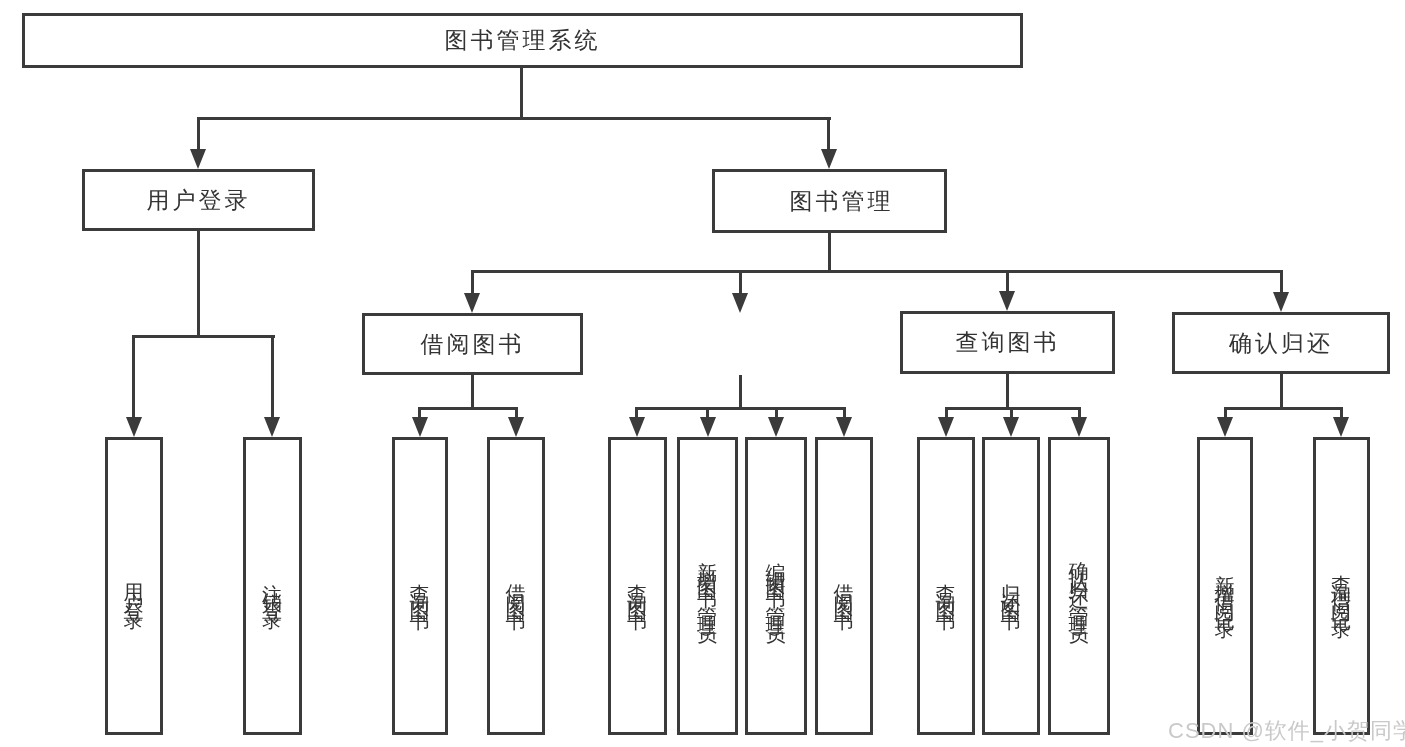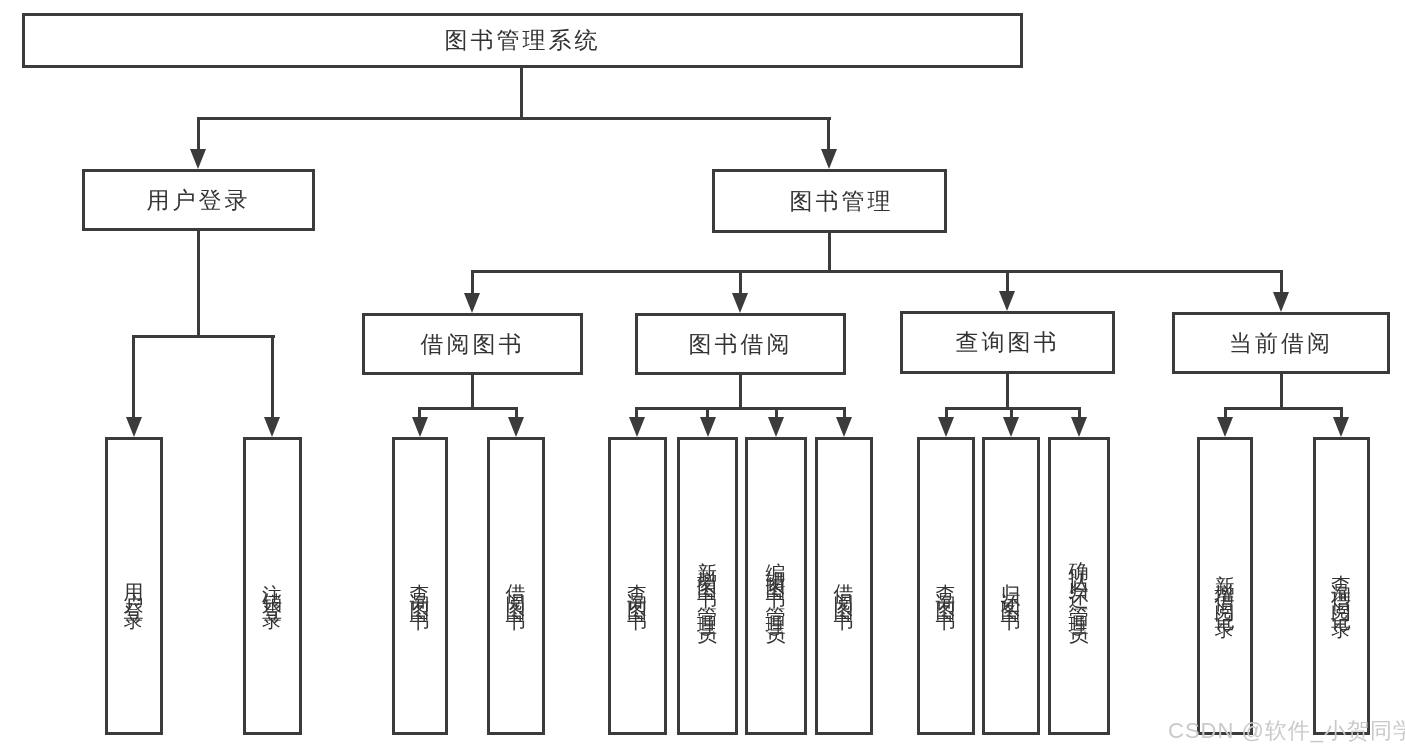--- a/index.html
+++ b/index.html
@@ -45,28 +45,25 @@
   <div class="box" style="left:82px;top:169px;width:233px;height:62px;">
     <span class="hlabel">用户登录</span>
   </div>
   <div class="box" style="left:712px;top:169px;width:235px;height:64px;padding-left:24px;">
     <span class="hlabel">图书管理</span>
   </div>
 
   <div class="box" style="left:362px;top:313px;width:221px;height:62px;">
     <span class="hlabel">借阅图书</span>
   </div>
-  <div class="box" style="left:635px;top:313px;width:211px;height:62px;">
-    <span class="hlabel">图书借阅</span>
-  </div>
   <div class="box" style="left:900px;top:311px;width:215px;height:63px;">
     <span class="hlabel">查询图书</span>
   </div>
   <div class="box" style="left:1172px;top:312px;width:218px;height:62px;">
-    <span class="hlabel">当前借阅</span>
+    <span class="hlabel">确认归还</span>
   </div>
 
   <div class="box" style="left:105px;top:437px;width:58px;height:298px;">
     <span class="vtext">用户登录</span>
   </div>
   <div class="box" style="left:243px;top:437px;width:59px;height:298px;">
     <span class="vtext">注销登录</span>
   </div>
 
   <div class="box" style="left:392px;top:437px;width:56px;height:298px;">

